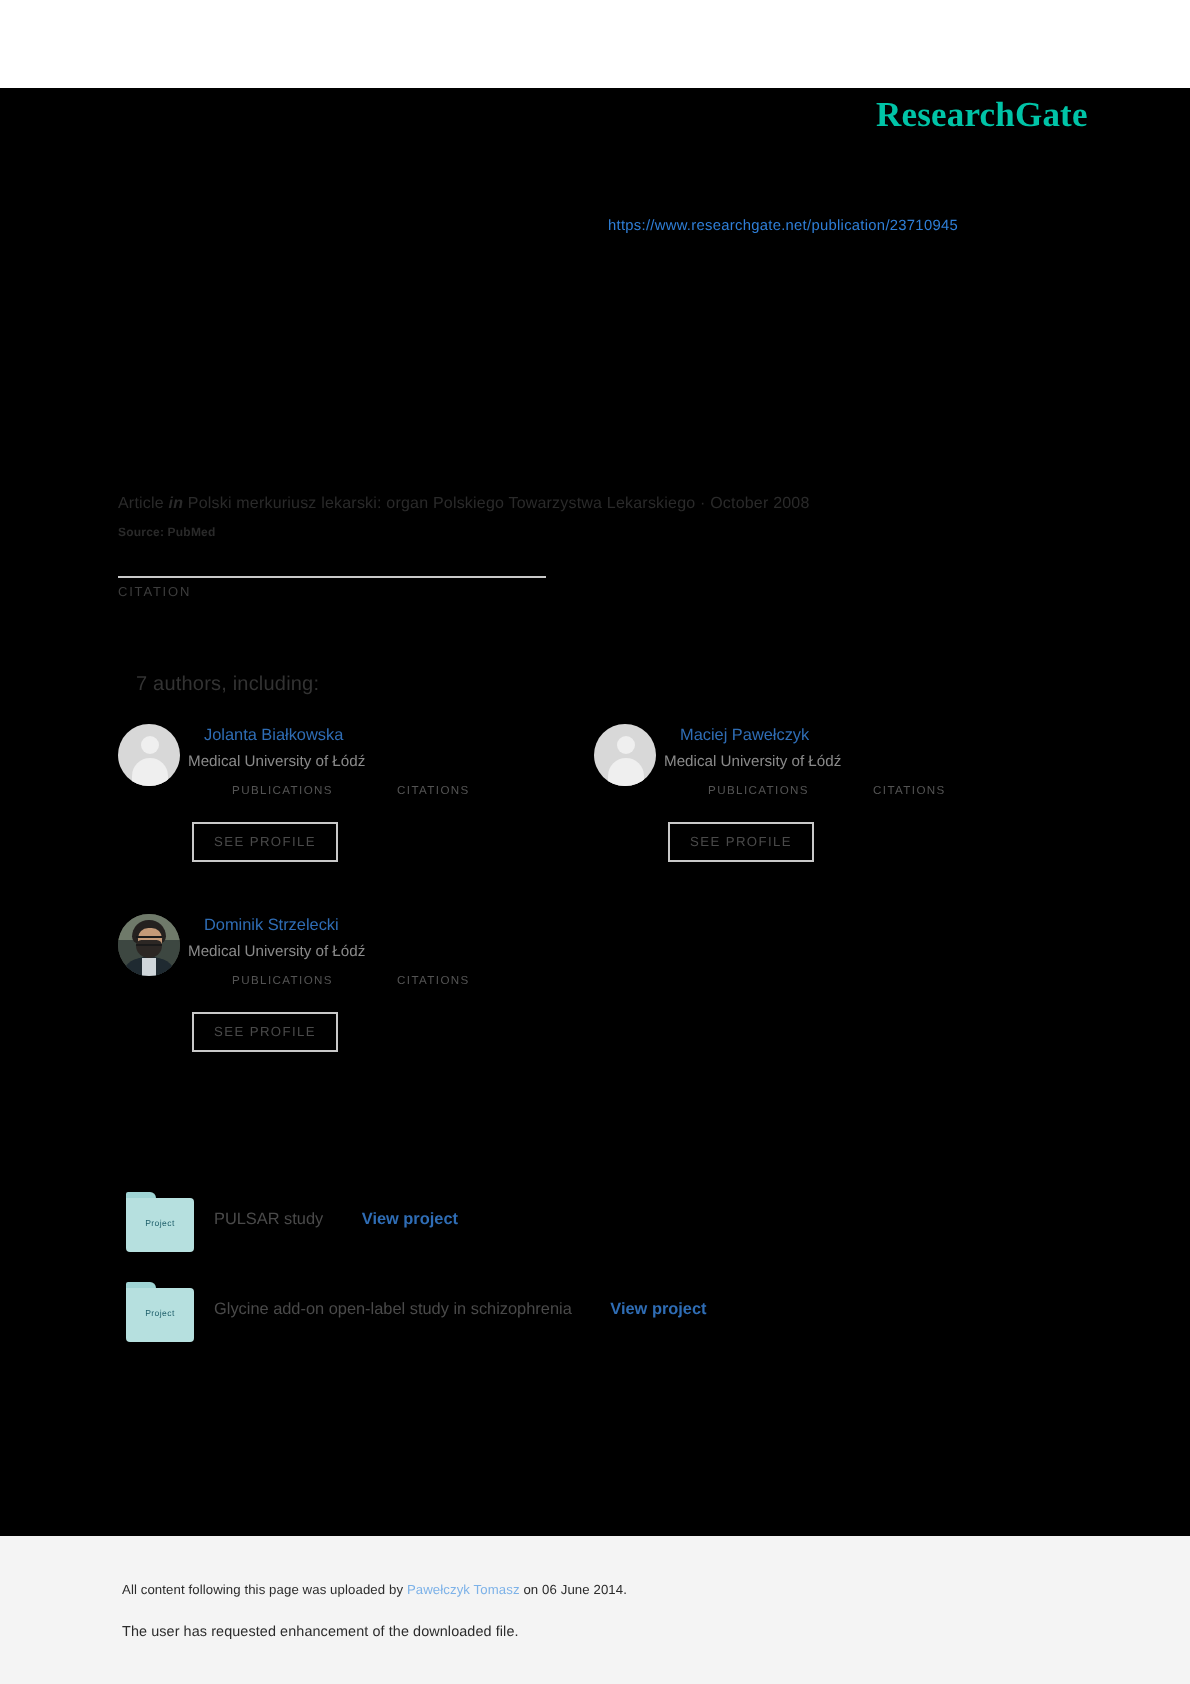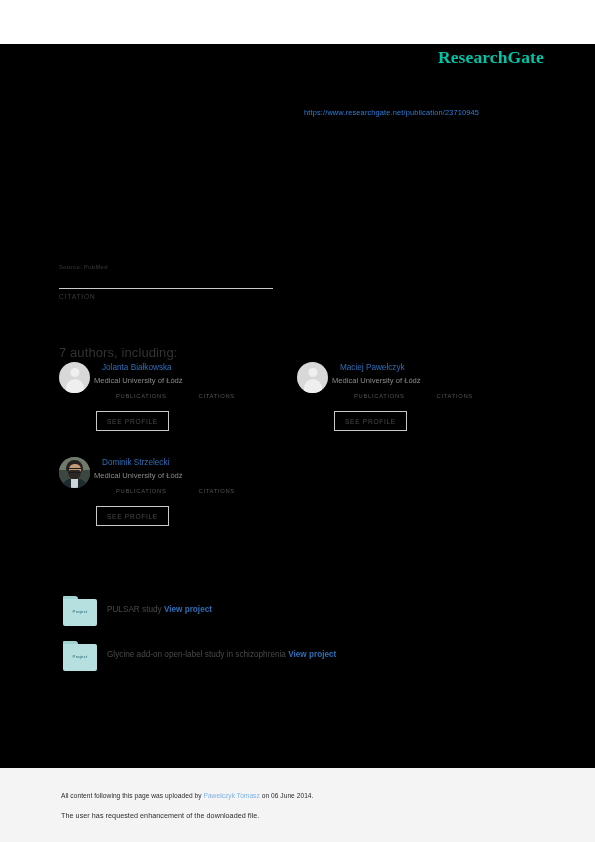--- a/index.html
+++ b/index.html
@@ -115,26 +115,25 @@
     margin-top: 4px;
     font-size: 6.5px;
     letter-spacing: 0.9px;
     color: #3d3d3d;
     font-weight: normal;
   }
 
   
   .authors-heading {
     position: absolute;
-    left: 59px;
+    left: 68px;
     top: 337px;
-    font-size: 13px;
+    font-size: 10px;
     color: #333333;
     letter-spacing: 0.1px;
-    margin-top: 8px;
   }
   .author {
     position: absolute;
     width: 230px;
   }
   .author .avatar {
     position: absolute;
     left: 0;
     top: 0;
     width: 31px;
@@ -309,20 +308,21 @@
     left: 44px;
     top: 9px;
     font-size: 8.2px;
     color: #4a4a4a;
     white-space: nowrap;
   }
   .project-row .p-link {
     color: #2f6db5;
     font-weight: bold;
     cursor: pointer;
+    margin-left: 17px;
   }
 
   
   .footer-line1 {
     position: absolute;
     left: 61px;
     top: 792px;
     font-size: 6.6px;
     color: #2b2b2b;
     white-space: nowrap;
@@ -347,20 +347,27 @@
 <div class="page">
 
   <div class="top-band"></div>
   <div class="dark-body"></div>
   <div class="footer-band"></div>
 
   <div class="rg-logo">ResearchGate</div>
 
   <div class="rg-url">https://www.researchgate.net/publication/23710945</div>
 
+  <div class="meta-line">
+    <span>Article</span>
+    <span class="in-word">in</span>
+    <span>Polski merkuriusz lekarski: organ Polskiego Towarzystwa Lekarskiego</span>
+    <span>·</span>
+    <span>October 2008</span>
+  </div>
   <div class="meta-source">Source: PubMed</div>
 
   <div class="stat left">
     <div class="stat-number">1</div>
     <div class="stat-rule"></div>
     <div class="stat-label">CITATION</div>
   </div>
 
   <div class="authors-heading">7 authors, including:</div>
 

